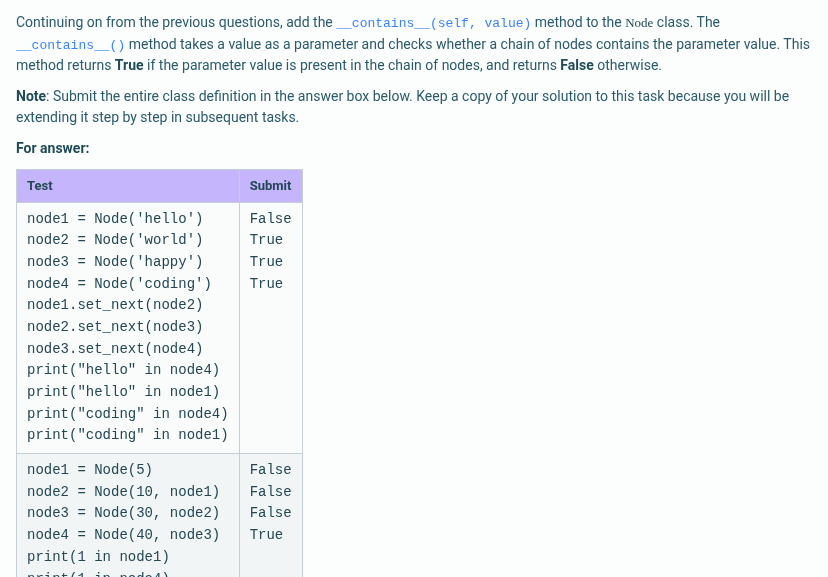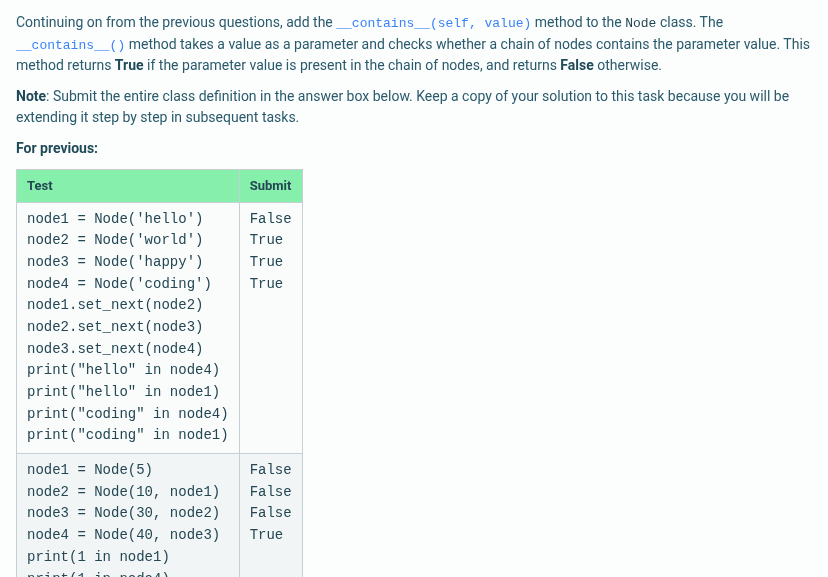--- a/index.html
+++ b/index.html
@@ -18,21 +18,21 @@
   }
   .question-text p {
     margin: 0 0 10px 0;
   }
   .code-inline {
     font-family: "Consolas", "Courier New", monospace;
     color: #3b82f6;
     font-size: 13px;
   }
   .code-inline-dark {
-    font-family: Liberation Mono, monospace;
+    font-family: Liberation Serif, serif;
     color: #244754;
     font-size: 13px;
   }
   strong {
     font-weight: 700;
     color: #1f4a57;
   }
   .example-label {
     font-weight: 700;
     color: #1f4a57;
@@ -44,21 +44,21 @@
     font-size: 13px;
   }
   table.example th,
   table.example td {
     border: 1px solid #c6d0d4;
     padding: 6px 10px;
     text-align: left;
     vertical-align: top;
   }
   table.example th {
-    background: #86efac;
+    background: #c4b5fd;
     color: #244754;
     font-weight: 700;
   }
   table.example td {
     background: #fafcfc;
   }
   table.example tbody tr:nth-child(even) td {
     background: #f1f5f5;
   }
   pre {
@@ -75,21 +75,21 @@
 
 <div class="question-text">
   <p>
     <span>Continuing on from the previous questions, add the </span><span class="code-inline">__contains__(self, value)</span><span> method to the </span><span class="code-inline-dark">Node</span><span> class. The </span><span class="code-inline">__contains__()</span><span> method takes a value as a parameter and checks whether a chain of nodes contains the parameter value. This method returns </span><strong>True</strong><span> if the parameter value is present in the chain of nodes, and returns </span><strong>False</strong><span> otherwise.</span>
   </p>
 
   <p>
     <strong>Note</strong><span>: Submit the entire class definition in the answer box below. Keep a copy of your solution to this task because you will be extending it step by step in subsequent tasks.</span>
   </p>
 
-  <p class="example-label">For previous:</p>
+  <p class="example-label">For answer:</p>
 
   <table class="example">
     <thead>
       <tr>
         <th>Test</th>
         <th>Submit</th>
       </tr>
     </thead>
     <tbody>
       <tr>

